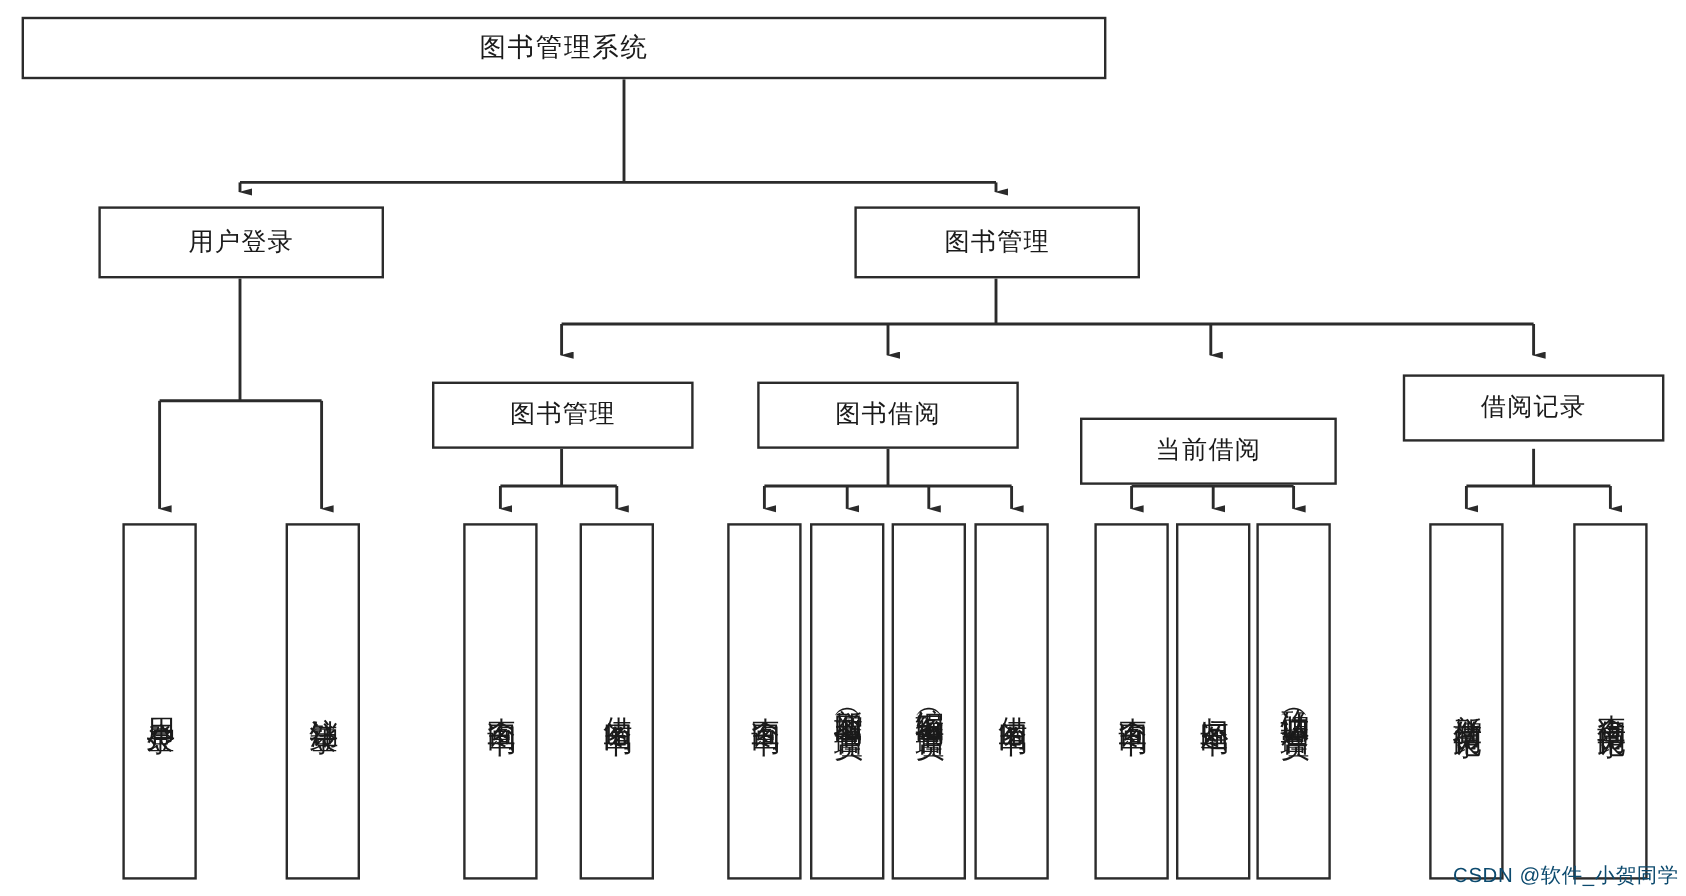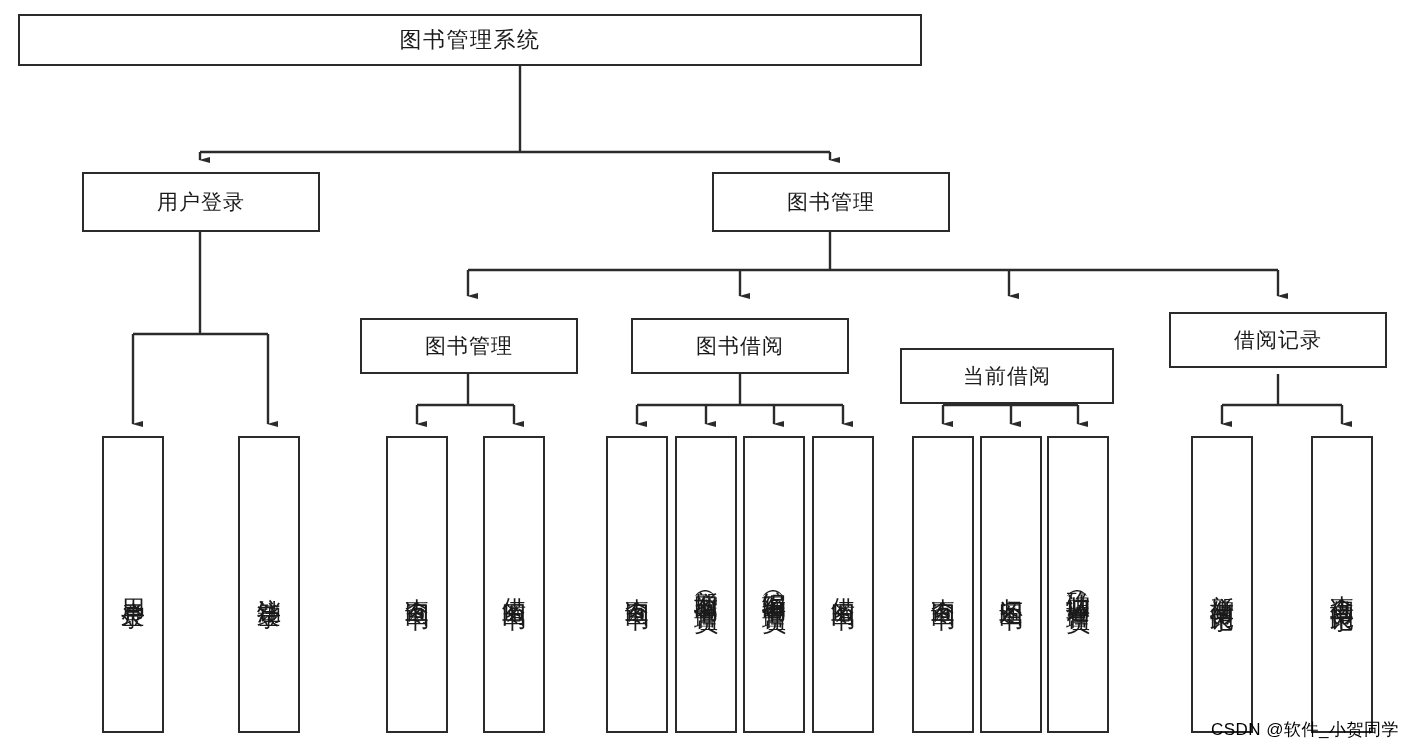--- a/index.html
+++ b/index.html
@@ -62,21 +62,21 @@
     font-size: 24px;
     letter-spacing: 3px;
     line-height: 1;
     white-space: nowrap;
   }
   .watermark {
     position: absolute;
     right: 6px;
     bottom: 6px;
     font-size: 17px;
-    color: #000000;
+    color: #0c4a6e;
     letter-spacing: 0.5px;
     white-space: nowrap;
   }
 </style>
 </head>
 <body>
 
 <div id="canvas">
 
   <svg class="connectors" viewBox="0 0 1405 747" xmlns="http://www.w3.org/2000/svg">

